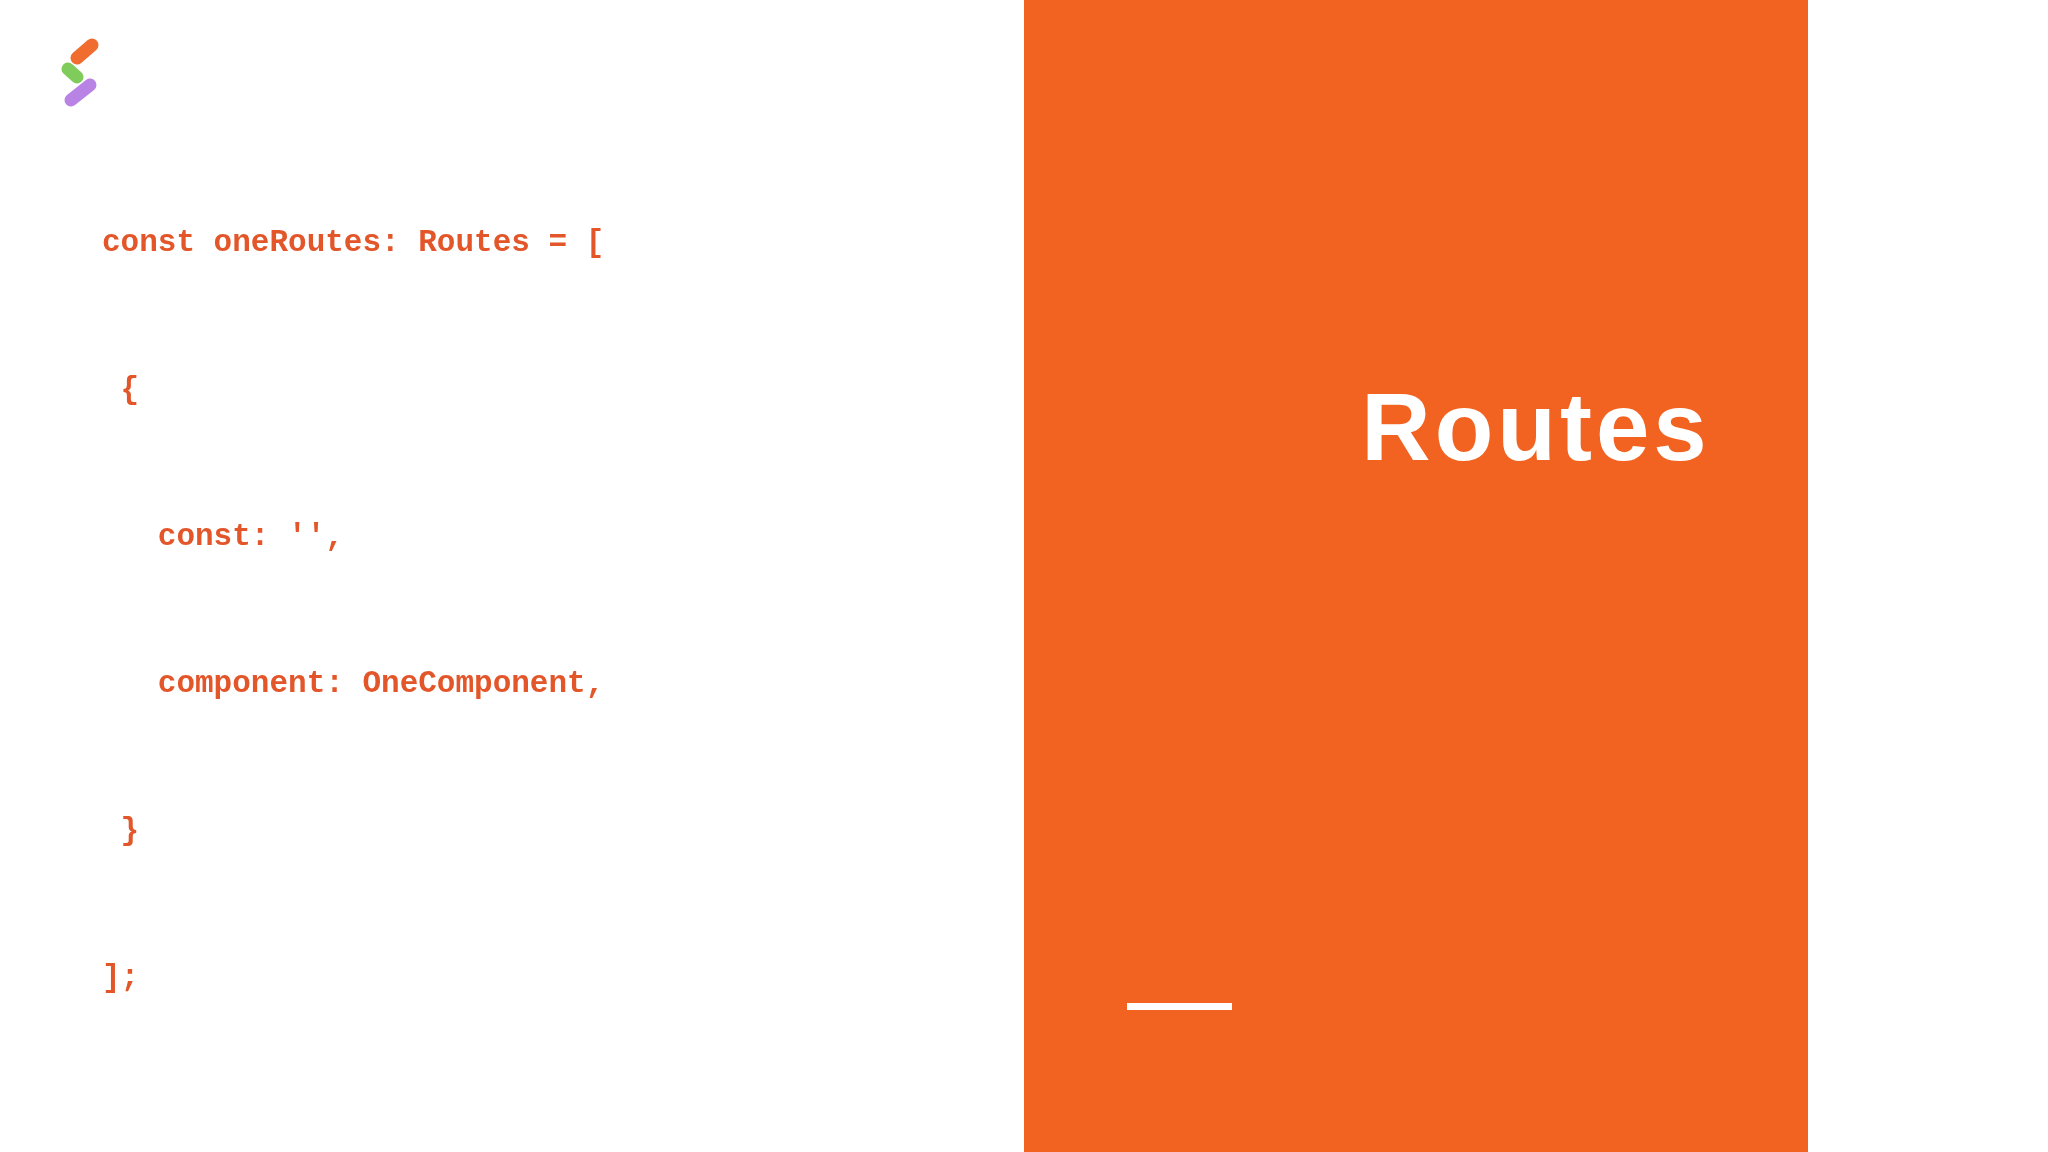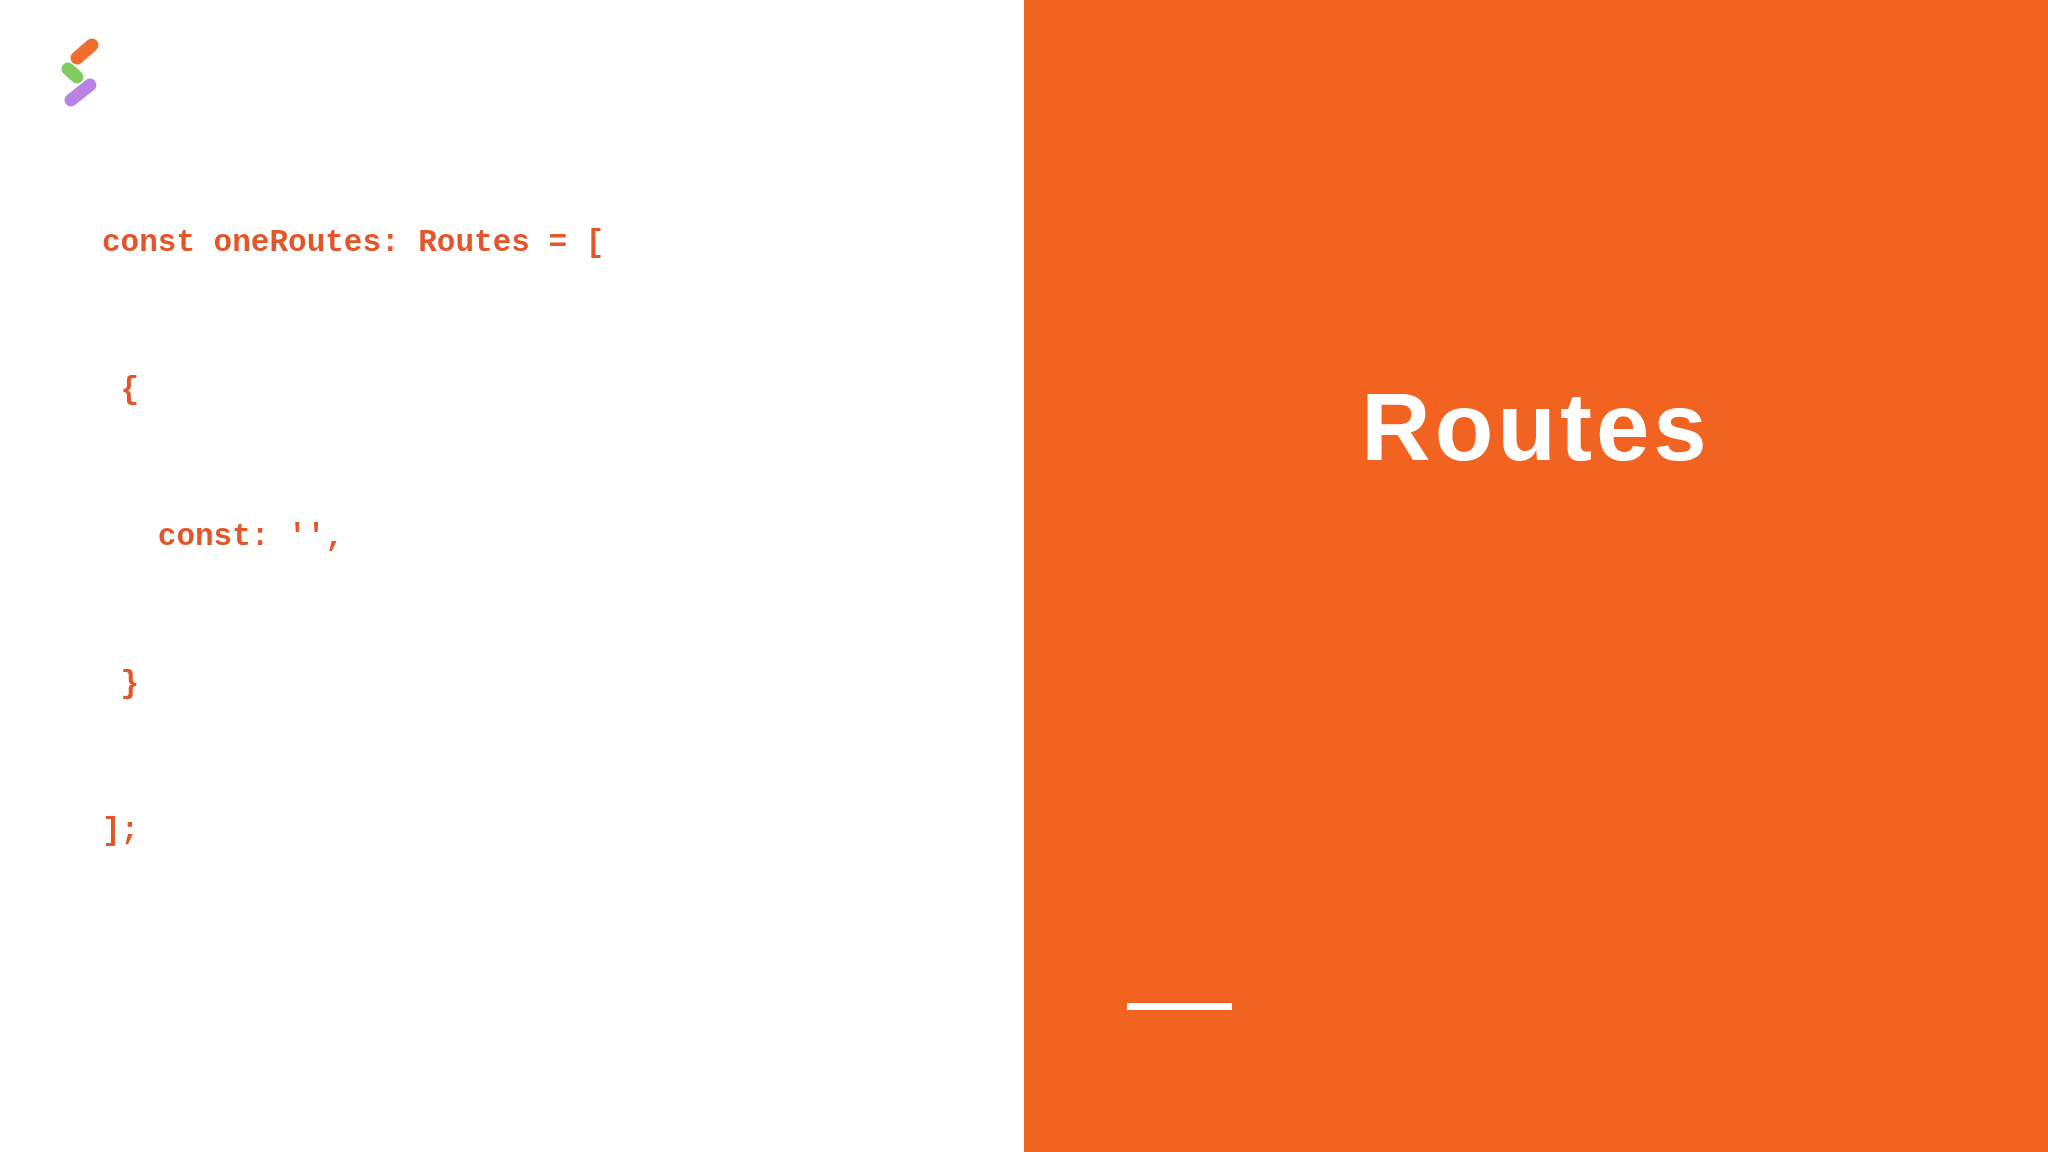--- a/index.html
+++ b/index.html
@@ -1,18 +1,18 @@
 <!DOCTYPE html>
 <html><head>
 <meta charset="utf-8">
 <style>
   html, body { margin: 0; padding: 0; background: #ffffff; }
   .slide {
     position: relative;
-    width: 2048px;
+    width: 1808px;
     height: 1152px;
     overflow: hidden;
     background: #ffffff;
     font-family: "Liberation Sans", sans-serif;
   }
   .left-panel {
     position: absolute;
     left: 0; top: 0;
     width: 1024px; height: 1152px;
     background: #ffffff;
@@ -72,20 +72,21 @@
     <svg class="logo" viewBox="0 0 44 76" xmlns="http://www.w3.org/2000/svg">
       <line x1="19" y1="22" x2="34" y2="9" stroke-width="13" stroke-linecap="round" stroke="#f06c2f"></line>
       <line x1="10" y1="33" x2="19" y2="41" stroke-width="13" stroke-linecap="round" stroke="#7fcb5b"></line>
       <line x1="13" y1="64" x2="32" y2="49" stroke-width="13" stroke-linecap="round" stroke="#b983e6"></line>
     </svg>
 
     <div class="code-block">
       <div class="code-line bold">const oneRoutes: Routes = [</div>
       <div class="code-line bold"> {</div>
       <div class="code-line bold">   const: '',</div>
+      <div class="code-line bold">   component: OneComponent,</div>
       <div class="code-line bold"> }</div>
       <div class="code-line bold">];</div>
       <div class="code-line"></div>
       
       
       
       
       
       
       

